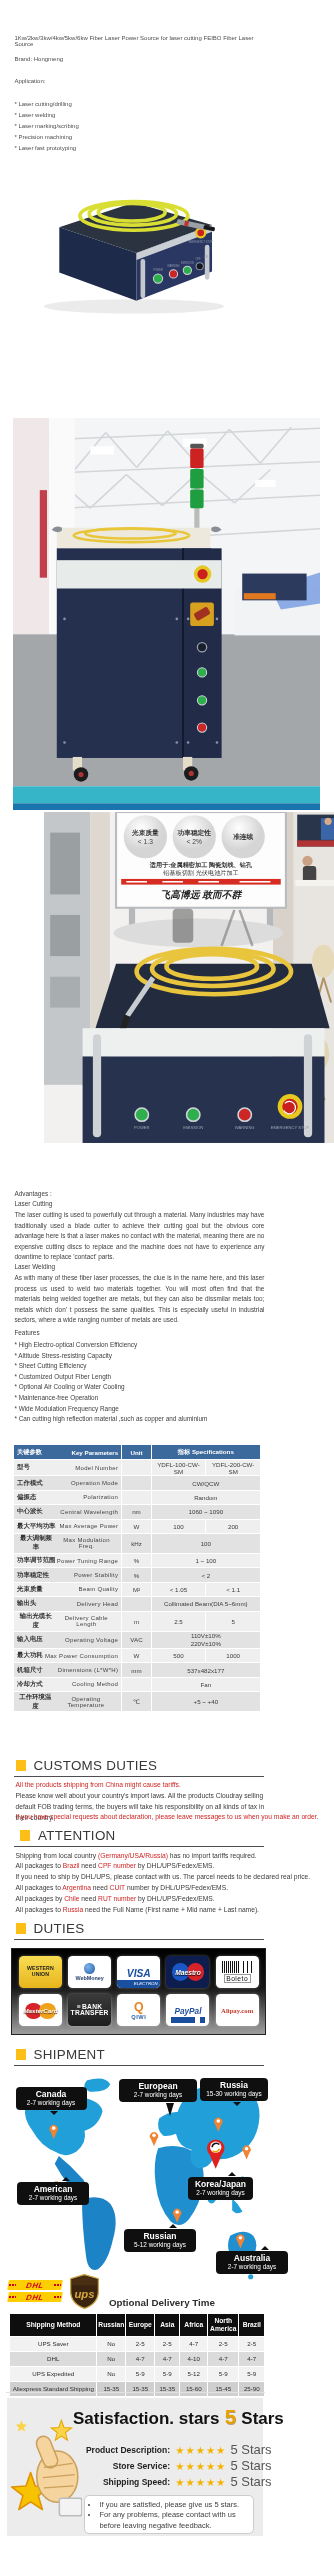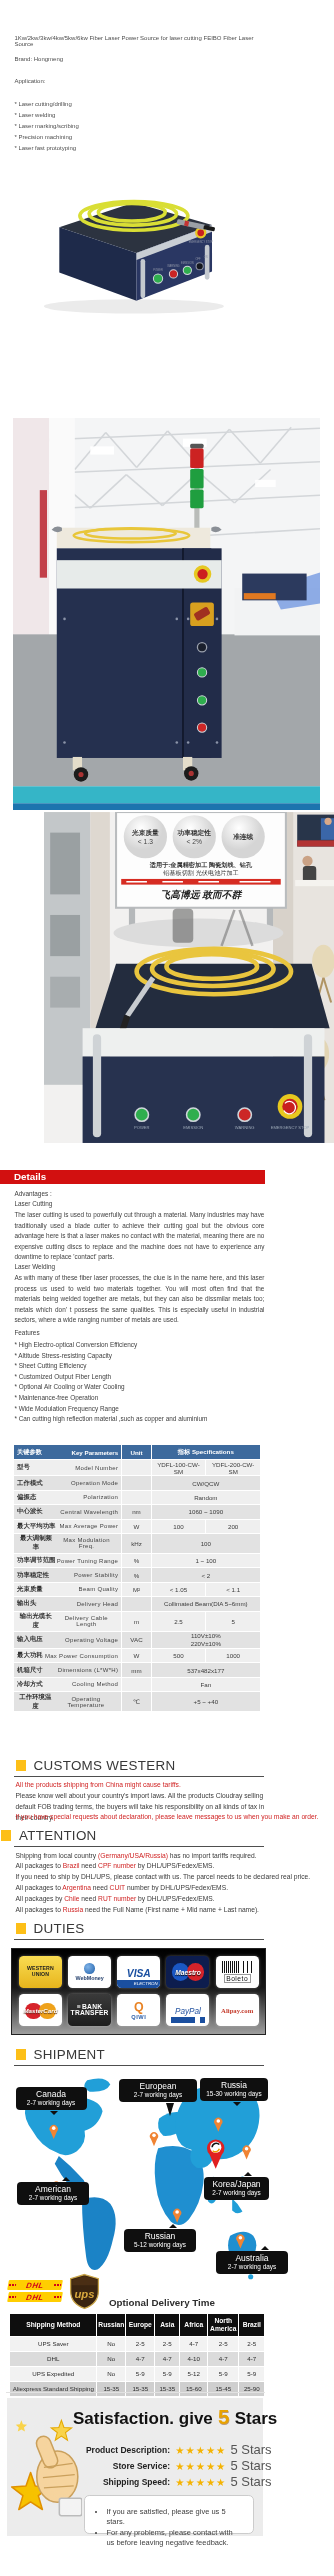--- a/index.html
+++ b/index.html
@@ -50,27 +50,27 @@
   .barcode{width:30px;height:12.4px;background:repeating-linear-gradient(90deg,#111 0 1px,#fff 1px 2.1px,#111 2.1px 2.6px,#fff 2.6px 4.1px);margin-bottom:1px;}
   .boleto-t{font-size:6.7px;color:#111;letter-spacing:0.5px;border:0.5px solid #999;padding:0 1.5px;line-height:7.2px;}
   .mastercard .c1{left:6.2px;background:#d6232a;top:8.2px;width:16.5px;height:16.5px;}
   .mastercard .c2{right:6.2px;background:#efa21a;top:8.2px;width:16.5px;height:16.5px;}
   .mc-t{position:relative;z-index:2;color:#fff;font-weight:bold;font-style:italic;font-size:6.2px;text-shadow:0 0.5px 1px #532;}
   .pcard.bank{background:linear-gradient(#3a3a3a,#1d1d1d);}
   .bank-t{color:#fff;font-weight:bold;font-size:6.7px;line-height:6.7px;letter-spacing:0.2px;}
   .bank-t:first-child::before{content:"≡";margin-right:1px;}
   .qiwi-q{font-size:12.4px;font-weight:bold;color:#e98324;line-height:12.4px;}
   .qiwi-t{font-size:5.7px;font-weight:bold;color:#2b5ea7;letter-spacing:0.5px;}
-  .pp-t{font-size:8.2px;font-weight:normal;font-style:italic;color:#1f4f9e;margin-top:2.1px;}
+  .pp-t{font-size:8.2px;font-weight:bold;font-style:italic;color:#1f4f9e;margin-top:2.1px;}
   .pp-strip{position:absolute;bottom:3.1px;left:4.1px;right:4.1px;height:6.2px;background:#1a4fa0;}
   .pp-strip::after{content:"";position:absolute;right:5.2px;top:0;width:5.2px;height:6.2px;background:#fff;}
   .alipay-t{font-size:6.7px;font-weight:bold;color:#c43a2a;font-family:"Liberation Serif","DejaVu Serif",serif;}
   
   .callout{position:absolute;background:#0f0f0f;color:#fff;border-radius:4.1px;text-align:center;padding:2.6px 2.1px 3.1px 2.1px;box-sizing:border-box;}
-  .co-region{font-size:8.5px;font-weight:normal;line-height:9.8px;}
+  .co-region{font-size:8.5px;font-weight:bold;line-height:9.8px;}
   .co-days{font-size:6.4px;line-height:7.7px;}
   .tail{position:absolute;width:0;height:0;border:4.6px solid transparent;}
   .tail-down{border-top-color:#0f0f0f;bottom:-8.8px;left:55%;margin-left:-4.6px;}
   .tail-down-long{border-top-color:#0f0f0f;border-top-width:13.4px;bottom:-17.5px;left:60%;}
   .tail-up{border-bottom-color:#0f0f0f;top:-8.8px;left:62%;}
   
   .dhl-bar{width:54px;height:10.3px;background:#ffce00;border-radius:1px;transform:skewX(-10deg);display:flex;align-items:center;justify-content:center;margin-bottom:1.5px;position:relative;}
   .dhl-t{color:#d0021b;font-weight:bold;font-style:italic;font-size:7.7px;letter-spacing:0.5px;}
   .dhl-bar::before,.dhl-bar::after{content:"";position:absolute;top:4.1px;width:7.2px;height:2.1px;background:repeating-linear-gradient(90deg,#d0021b 0 2.1px,#ffce00 2.1px 3.1px);}
   .dhl-bar::before{left:1px;}
@@ -87,21 +87,21 @@
   
   .sat-panel{width:256px;height:138px;background:#ececec;}
   .sat-title{font-size:17px;font-weight:bold;color:#111;white-space:nowrap;}
   .sat-five{color:#e8a200;font-size:20.6px;margin:0 5.2px;text-shadow:0.5px 0.5px 0 #b97;}
   .rating-row{display:flex;align-items:center;height:13.4px;}
   .rating-label{width:93px;text-align:right;font-size:8.5px;font-weight:bold;color:#222;}
   .rating-stars{color:#f5b301;font-size:10.3px;letter-spacing:1px;margin:0 4.1px 0 5.2px;}
   .rating-value{font-size:13px;color:#555;}
   .note-box{width:170px;height:39px;background:#fff;border:1px solid #ccc;border-radius:5.2px;box-sizing:border-box;padding:3.1px 5.2px 0 12.4px;}
   .note-box li{font-size:7.5px;color:#3f3f3f;line-height:10.3px;}
-  .note-box ul{margin:8px;padding:0 0 0 1px;}
+  .note-box ul{margin:1px;padding:0 0 0 1px;}
 </style>
 </head>
 <body>
 
 <div id="page">
 
   <div class="abs body-txt" style="left:14.4px;top:35px;width:247px;">1Kw/2kw/3kw/4kw/5kw/6kw Fiber Laser Power Source for laser cutting FEIBO Fiber Laser Source</div>
   <div class="abs body-txt" style="left:14.4px;top:56px;">Brand: Hongmeng</div>
   <div class="abs body-txt" style="left:14.4px;top:78px;">Application:</div>
   <div class="abs" style="left:14.4px;top:99px;">
@@ -319,21 +319,20 @@
         <circle cx="478" cy="572" r="15" fill="#c91f1f"></circle>
         <path d="M468,566 a12,12 0 1 1 -2,14" fill="none" stroke="#fff" stroke-width="2.5"></path>
         <text x="190" y="616" font-size="8" fill="#9aa6b5" text-anchor="middle">POWER</text>
         <text x="290" y="616" font-size="8" fill="#9aa6b5" text-anchor="middle">EMISSION</text>
         <text x="390" y="616" font-size="8" fill="#9aa6b5" text-anchor="middle">WARNING</text>
         <text x="478" y="616" font-size="8" fill="#9aa6b5" text-anchor="middle">EMERGENCY STOP</text>
       </g>
     </svg>
   </div>
 
-  <div class="abs banner" style="left:0;top:1170px;"><span>Details</span></div>
   <div class="abs d-head" style="left:14.4px;top:1189px;">Advantages :</div>
   <div class="abs d-head" style="left:14.4px;top:1199px;">Laser Cutting</div>
   <div class="abs d-par" style="left:14.4px;top:1210px;">The laser cutting is used to powerfully cut through a material. Many industries may have traditionally used a blade cutter to achieve their cutting goal but the obvious core advantage here is that a laser makes no contact with the material, meaning there are no expensive cutting discs to replace and the machine does not have to experience any downtime to replace  'contact'  parts.</div>
   <div class="abs d-head" style="left:14.4px;top:1262px;">Laser Welding</div>
   <div class="abs d-par" style="left:14.4px;top:1273px;">As with many of these fiber laser processes, the clue is in the name here, and this laser process us used to weld two materials together. You will most often find that the materials being welded together are metals, but they can also be dissmilar metals too; metals which don' t possess the same qualities. This is especially useful in industrial sectors, where a wide ranging number of metals are used.</div>
   <div class="abs d-head" style="left:14.4px;top:1328px;">Features</div>
   <div class="abs" style="left:14.4px;top:1340px;">
     <div class="feat">* High Electro-optical Conversion Efficiency</div>
     <div class="feat">* Altitude Stress-resisting Capacity</div>
     <div class="feat">* Sheet Cutting Efficiency</div>
@@ -530,28 +529,28 @@
             </td>
             <td>℃</td>
             <td colspan="2">+5 ~ +40</td>
           </tr>
     </tbody>
       </table>
   </div>
 
   <div class="abs sec-head" style="left:15.5px;top:1758px;">
     <span class="sec-square"></span>
-    <span class="sec-title">CUSTOMS WESTERN</span>
+    <span class="sec-title">CUSTOMS DUTIES</span>
   </div>
   <div class="abs sec-rule" style="left:14.4px;top:1776px;"></div>
   <div class="abs note-line" style="left:15.5px;top:1780px;"><span class="seg-red">All the products shipping from China might cause tariffs.</span></div>
   <div class="abs note-par" style="left:15.5px;top:1791px;"><span>Please know well about your country's import laws. All the products Cloudray selling default FOB trading terms, the buyers will take his responsibility on all kinds of tax in their country.</span></div>
   <div class="abs note-line" style="left:15.5px;top:1812px;"><span class="seg-red">If you have special requests about declaration, please leave messages to us when you make an order.</span></div>
 
-  <div class="abs sec-head" style="left:1px;top:1828px;">
+  <div class="abs sec-head" style="left:20px;top:1828px;">
     <span class="sec-square"></span>
     <span class="sec-title">ATTENTION</span>
   </div>
   <div class="abs sec-rule" style="left:14.4px;top:1846px;"></div>
   <div class="abs note-line" style="left:15.5px;top:1851px;"><span>Shipping from local country </span><span class="seg-red">(Germany/USA/Russia)</span><span> has no import tariffs required.</span></div>
   <div class="abs note-line" style="left:15.5px;top:1861px;"><span>All packages to </span><span class="seg-red">Brazil</span><span> need </span><span class="seg-red">CPF number</span><span> by DHL/UPS/Fedex/EMS.</span></div>
   <div class="abs note-line" style="left:15.5px;top:1872px;"><span>If you need to ship by DHL/UPS, please contact with us. The parcel needs to be declared real price.</span></div>
   <div class="abs note-line" style="left:15.5px;top:1883px;"><span>All packages to </span><span class="seg-red">Argentina</span><span> need </span><span class="seg-red">CUIT</span><span> number by DHL/UPS/Fedex/EMS.</span></div>
   <div class="abs note-line" style="left:15.5px;top:1894px;"><span>All packages by </span><span class="seg-red">Chile</span><span> need </span><span class="seg-red">RUT number</span><span> by DHL/UPS/Fedex/EMS.</span></div>
   <div class="abs note-line" style="left:15.5px;top:1905px;"><span>All packages to </span><span class="seg-red">Russia</span><span> need the Full Name (First name + Mid name + Last name).</span></div>
@@ -672,21 +671,21 @@
   <div class="callout" style="left:200px;top:2078px;width:68px;">
     <div class="co-region">Russia</div>
     <div class="co-days">15-30 working days</div>
     <div class="tail tail-down"></div>
   </div>
   <div class="callout" style="left:17px;top:2182px;width:72px;">
     <div class="co-region">American</div>
     <div class="co-days">2-7 working days</div>
     <div class="tail tail-up"></div>
   </div>
-  <div class="callout" style="left:204px;top:2177px;width:65px;">
+  <div class="callout" style="left:188px;top:2177px;width:65px;">
     <div class="co-region">Korea/Japan</div>
     <div class="co-days">2-7 working days</div>
     <div class="tail tail-up"></div>
   </div>
   <div class="callout" style="left:124px;top:2229px;width:72px;">
     <div class="co-region">Russian</div>
     <div class="co-days">5-12 working days</div>
     <div class="tail tail-up"></div>
   </div>
   <div class="callout" style="left:216px;top:2251px;width:72px;">
@@ -770,21 +769,21 @@
             <td>25-90</td>
       </tr>
     </tbody>
       </table>
   </div>
 
   <div class="abs" style="left:6.2px;top:2392px;width:259px;height:1px;background:#e2e2e2;"></div>
 
   <div class="abs sat-panel" style="left:6.7px;top:2398px;"></div>
   <div class="abs sat-title" style="left:73px;top:2405px;width:188px;text-align:center;">
-    <span>Satisfaction. give</span><span class="sat-five">5</span><span>Stars</span>
+    <span>Satisfaction. stars</span><span class="sat-five">5</span><span>Stars</span>
   </div>
   <div class="abs" style="left:10.3px;top:2411px;">
     <svg width="72" height="118" viewBox="0 0 140 230">
       <path d="M40,120 L49,146 77,148 55,165 63,192 40,177 17,192 25,165 3,148 31,146 Z" fill="#f7c200" stroke="#e09000" stroke-width="3" stroke-linejoin="round"></path>
       <path d="M100,18 L105,32 120,33 108,42 112,57 100,49 88,57 92,42 80,33 95,32 Z" fill="#f9d34a" stroke="#e5a900" stroke-width="2"></path>
       <path d="M22,18 L25,26 33,27 27,32 29,40 22,36 15,40 17,32 11,27 19,26 Z" fill="#f9d34a"></path>
       <g>
         <ellipse cx="92" cy="128" rx="40" ry="50" fill="#f6d49e" stroke="#caa05c" stroke-width="3"></ellipse>
         <rect x="58" y="48" width="28" height="64" rx="14" fill="#f6d49e" stroke="#caa05c" stroke-width="3" transform="rotate(-22 72 80)"></rect>
         <line x1="66" y1="110" x2="122" y2="102" stroke="#caa05c" stroke-width="2.5"></line>

